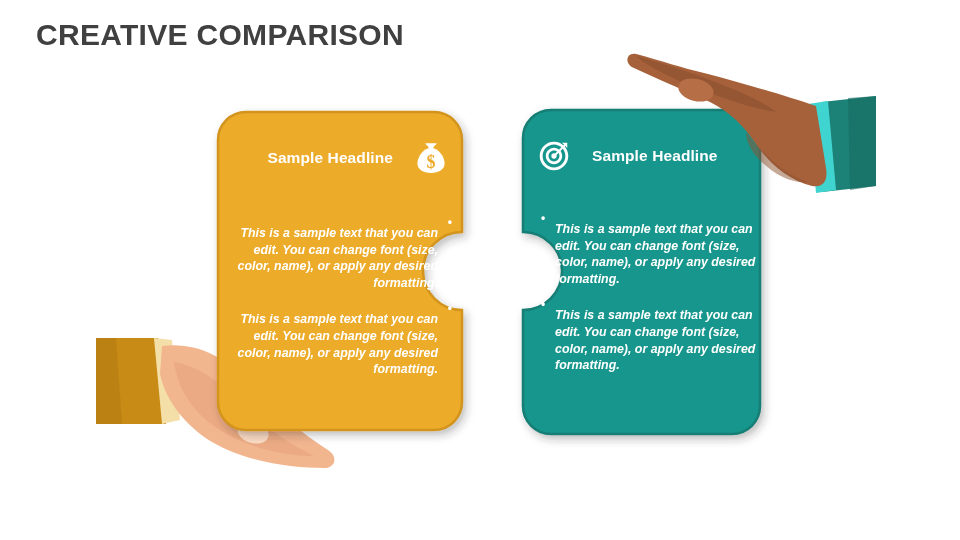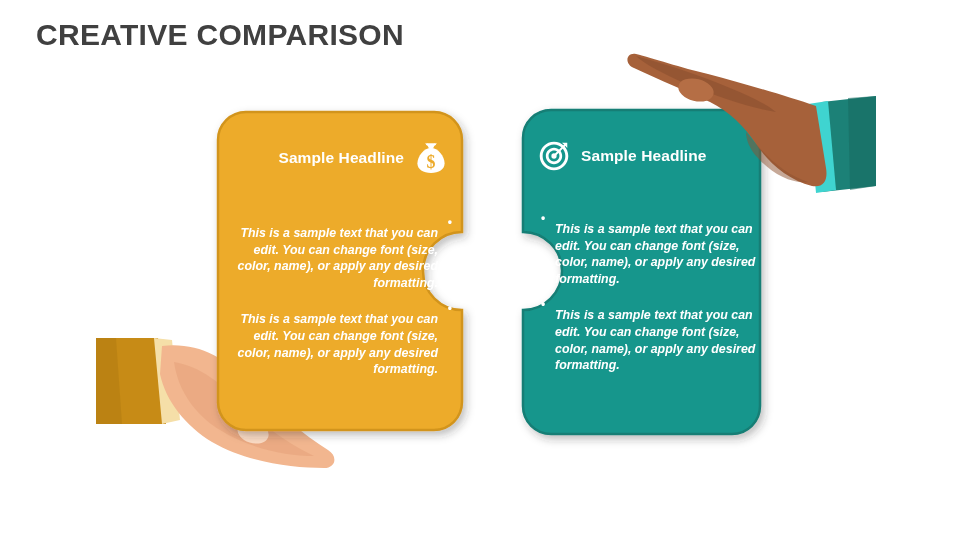--- a/index.html
+++ b/index.html
@@ -63,21 +63,21 @@
   #teal-content {
     left: 527px;
     top: 130px;
     width: 232px;
     height: 295px;
   }
 
   .headline-row {
     display: flex;
     align-items: center;
-    gap: 10px;
+    gap: 21px;
     height: 52px;
   }
   #orange-content .headline-row {
     justify-content: flex-end;
     padding-right: 6px;
   }
   #teal-content .headline-row {
     justify-content: flex-start;
     padding-left: 10px;
   }

